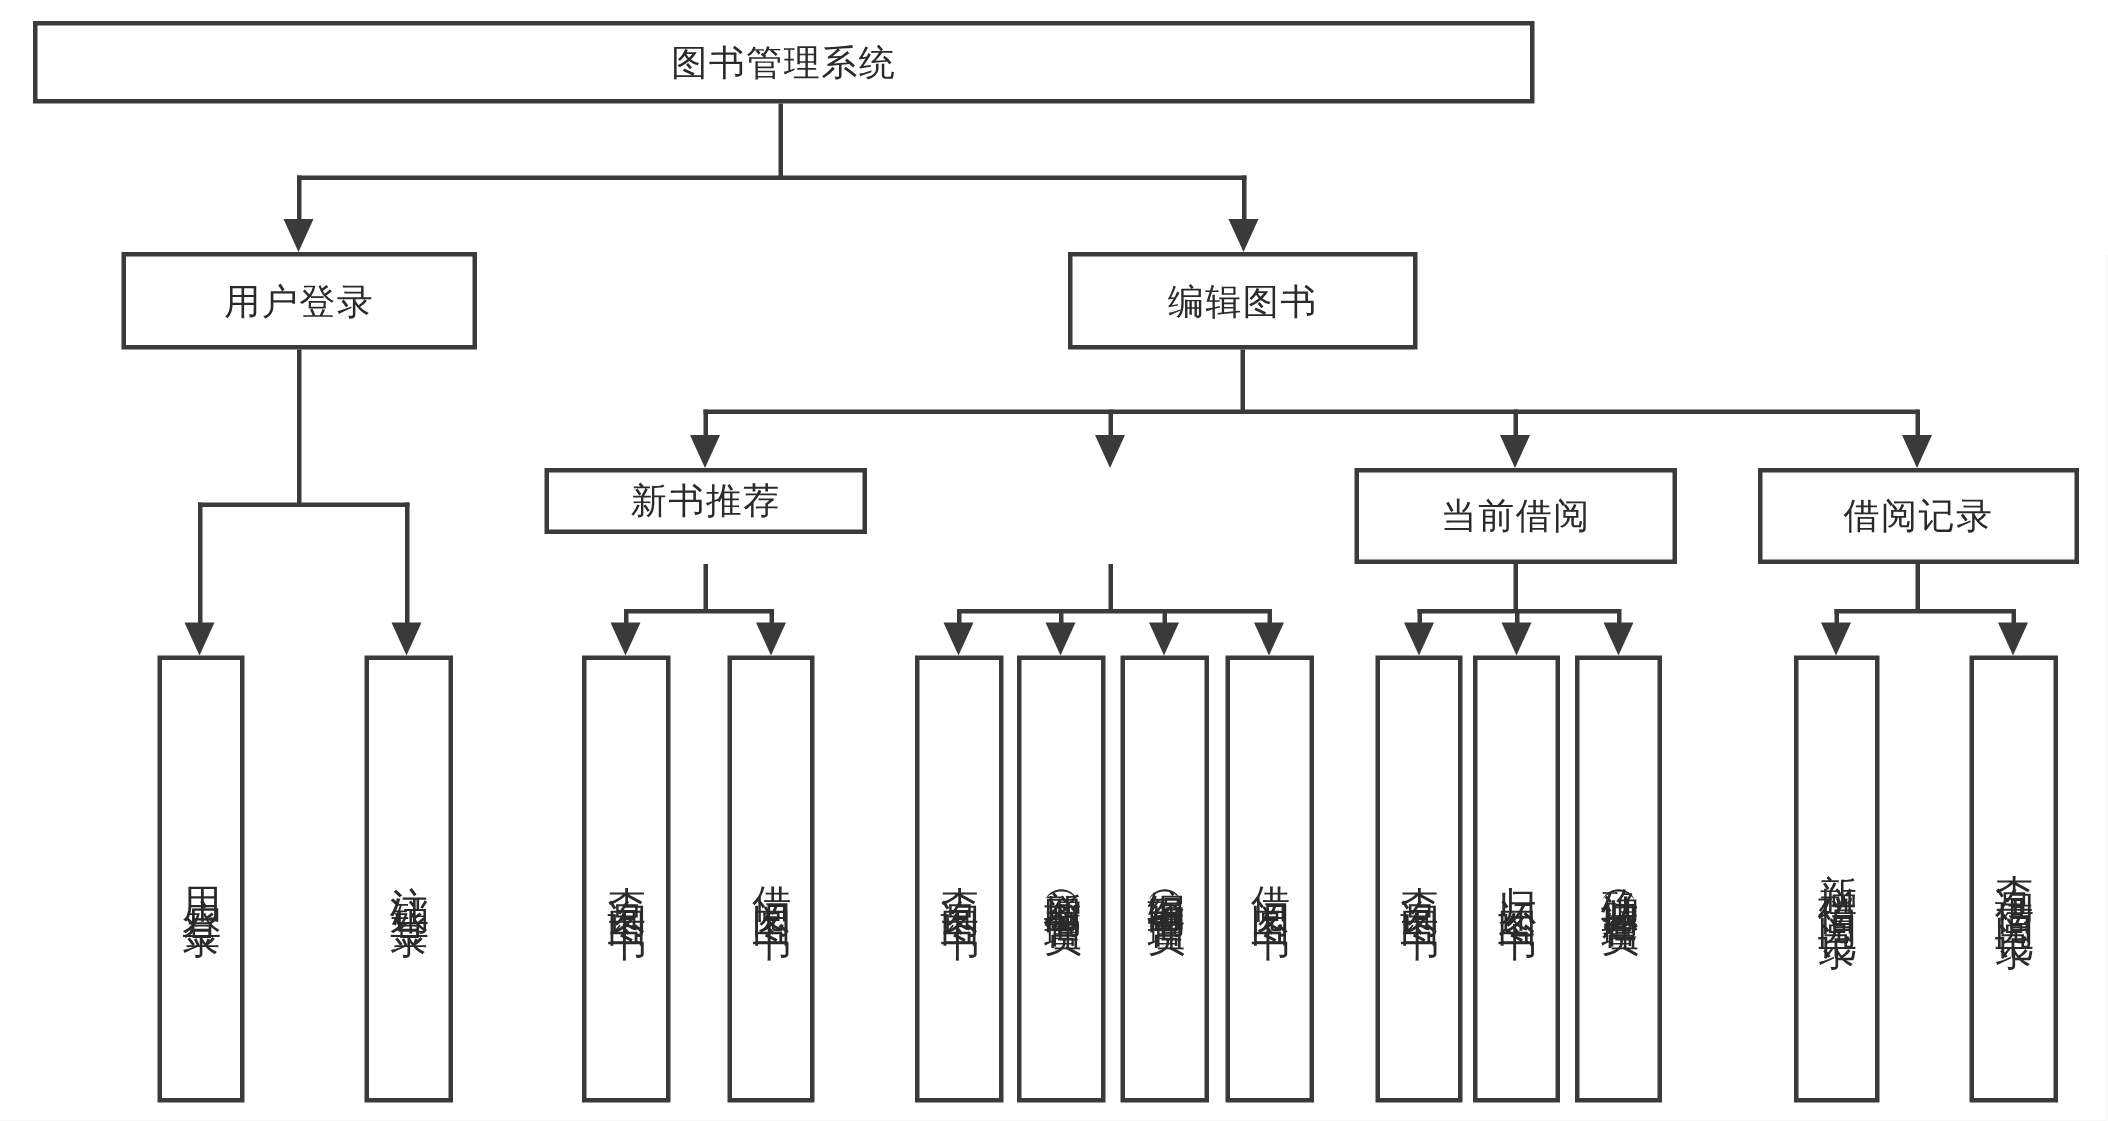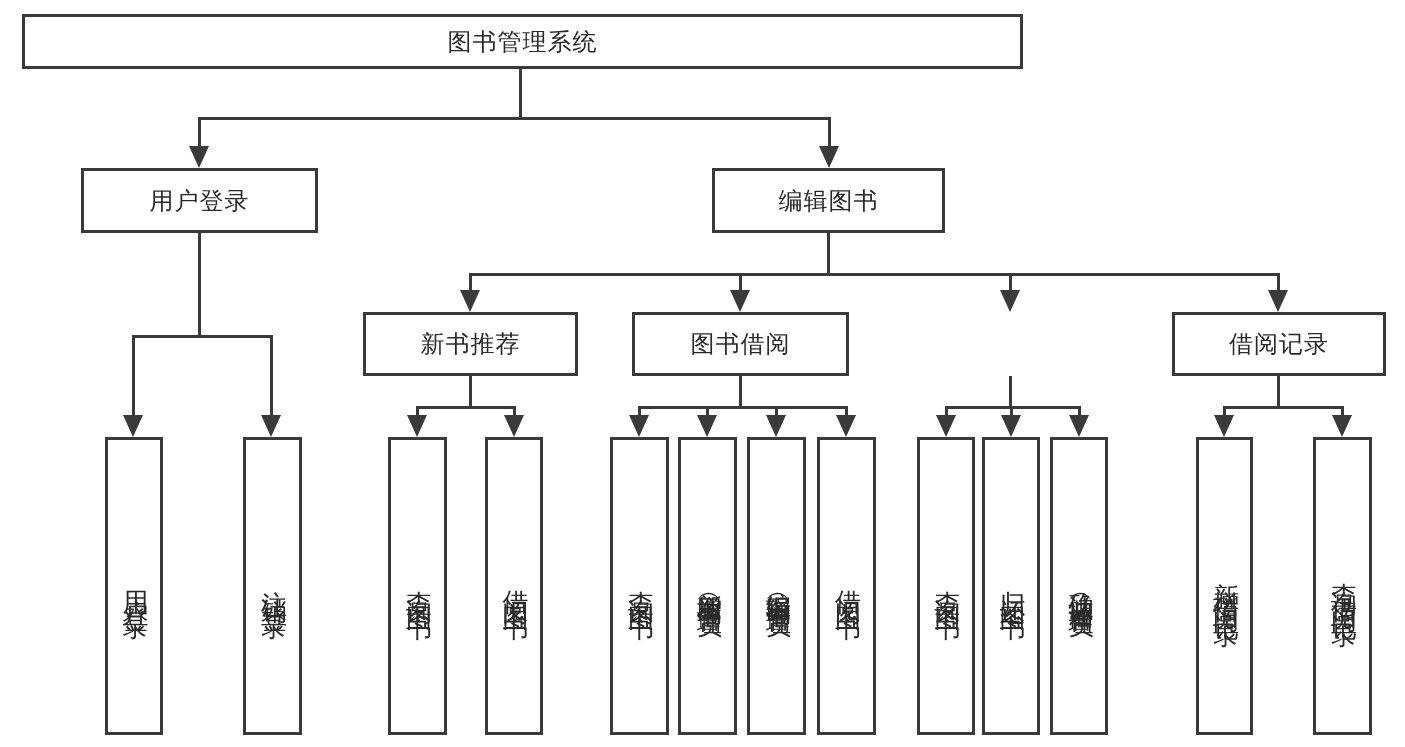--- a/index.html
+++ b/index.html
@@ -7,21 +7,21 @@
     --text:#2a2a2a;
     --wm:#b0b0b0;
     --bg:#ffffff;
   }
   html,body{margin:0;padding:0;background:#f2f2f2;}
   #canvas{
     position:relative;
     width:1405px;height:747px;
     background:var(--bg);
     overflow:hidden;
-    font-family:Liberation Mono, monospace;
+    font-family:Liberation Serif, serif;
     color:var(--text);
   }
   .box{
     position:absolute;
     border:3px solid var(--line);
     box-sizing:border-box;
     background:var(--bg);
     display:flex;align-items:center;justify-content:center;
   }
   .hbox{font-size:24px;letter-spacing:1px;white-space:nowrap;}
@@ -85,25 +85,25 @@
   <div class="hline" style="left:469px;top:273px;width:810px;"></div>
   <div class="vline" style="left:469px;top:273px;height:19px;"></div>
   <div class="arrow" style="left:460px;top:290px;"></div>
   <div class="vline" style="left:739px;top:273px;height:19px;"></div>
   <div class="arrow" style="left:730px;top:290px;"></div>
   <div class="vline" style="left:1009px;top:273px;height:19px;"></div>
   <div class="arrow" style="left:1000px;top:290px;"></div>
   <div class="vline" style="left:1277px;top:273px;height:19px;"></div>
   <div class="arrow" style="left:1268px;top:290px;"></div>
 
-  <div class="box hbox" style="left:363px;top:312px;width:215px;height:64px;">
+  <div class="box hbox" style="left:363px;top:312px;width:215px;height:44px;">
     <span>新书推荐</span>
   </div>
-  <div class="box hbox" style="left:632px;top:312px;width:217px;height:64px;">
-    <span>图书借阅</span>
+  <div class="box hbox" style="left:903px;top:312px;width:215px;height:64px;">
+    <span>当前借阅</span>
   </div>
   <div class="box hbox" style="left:1172px;top:312px;width:214px;height:64px;">
     <span>借阅记录</span>
   </div>
 
   <div class="vline" style="left:469px;top:376px;height:32px;"></div>
   <div class="hline" style="left:416px;top:406px;width:100px;"></div>
   <div class="vline" style="left:416px;top:406px;height:12px;"></div>
   <div class="arrow" style="left:407px;top:415px;"></div>
   <div class="vline" style="left:513px;top:406px;height:12px;"></div>

